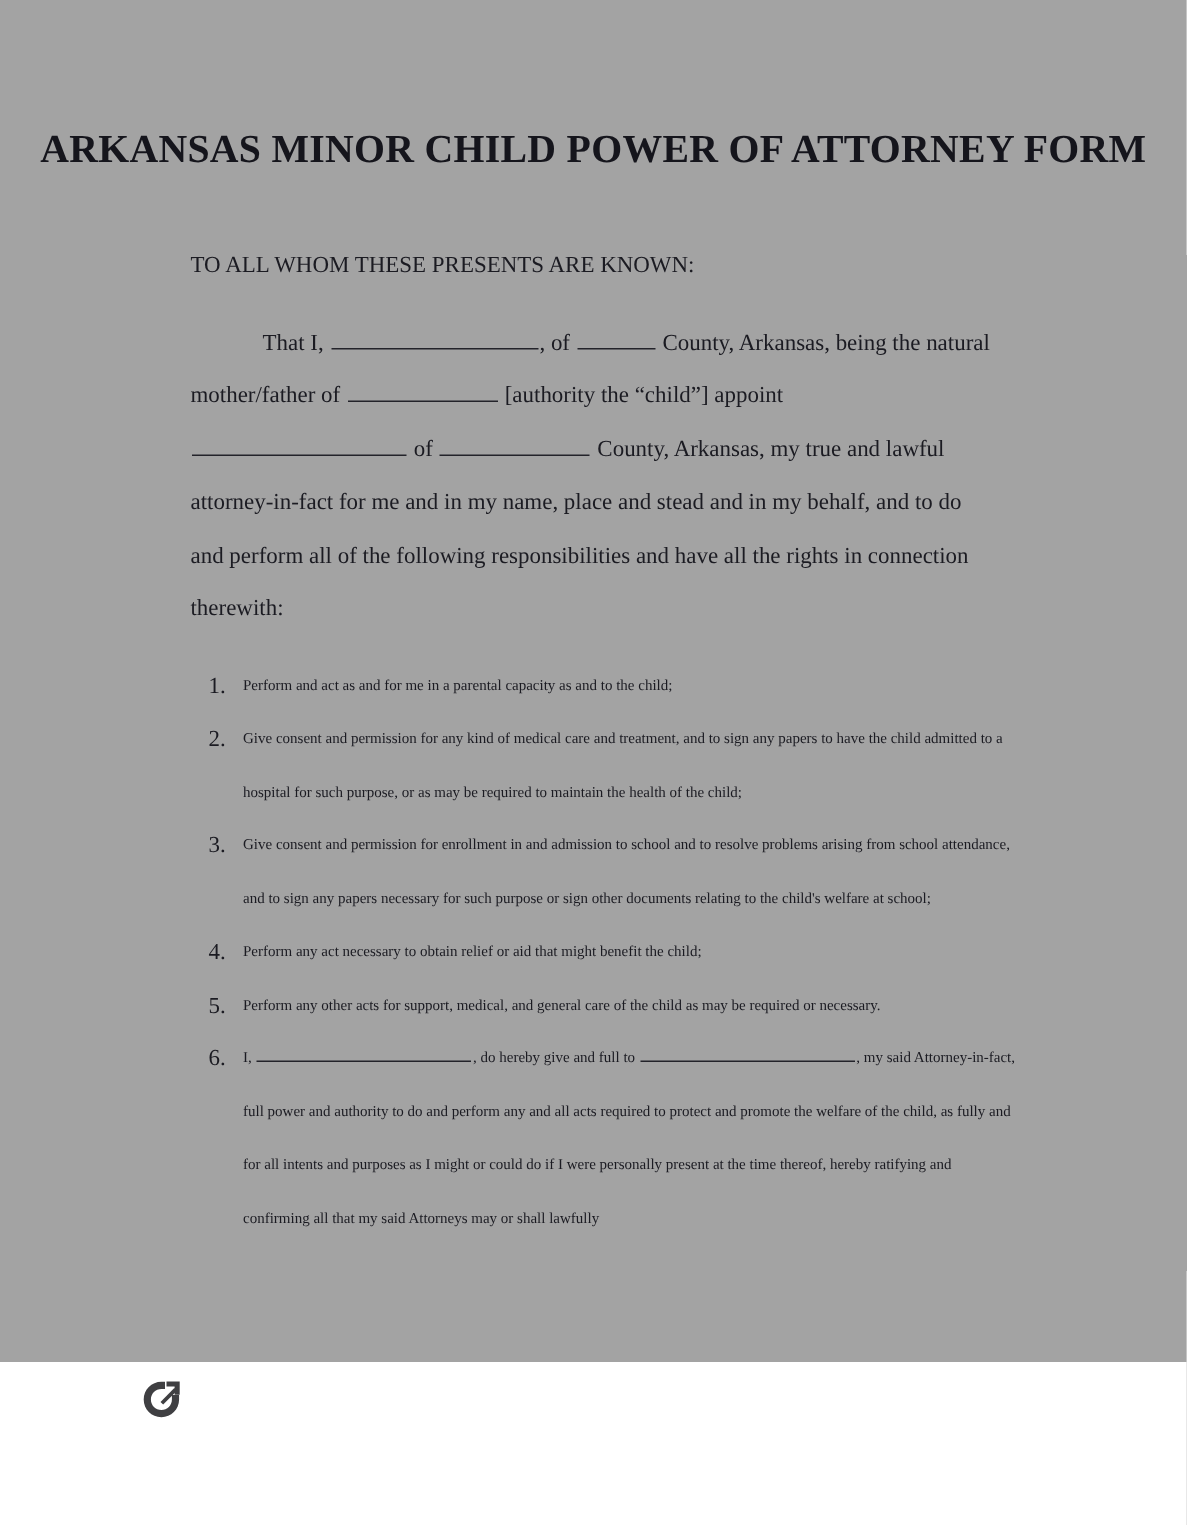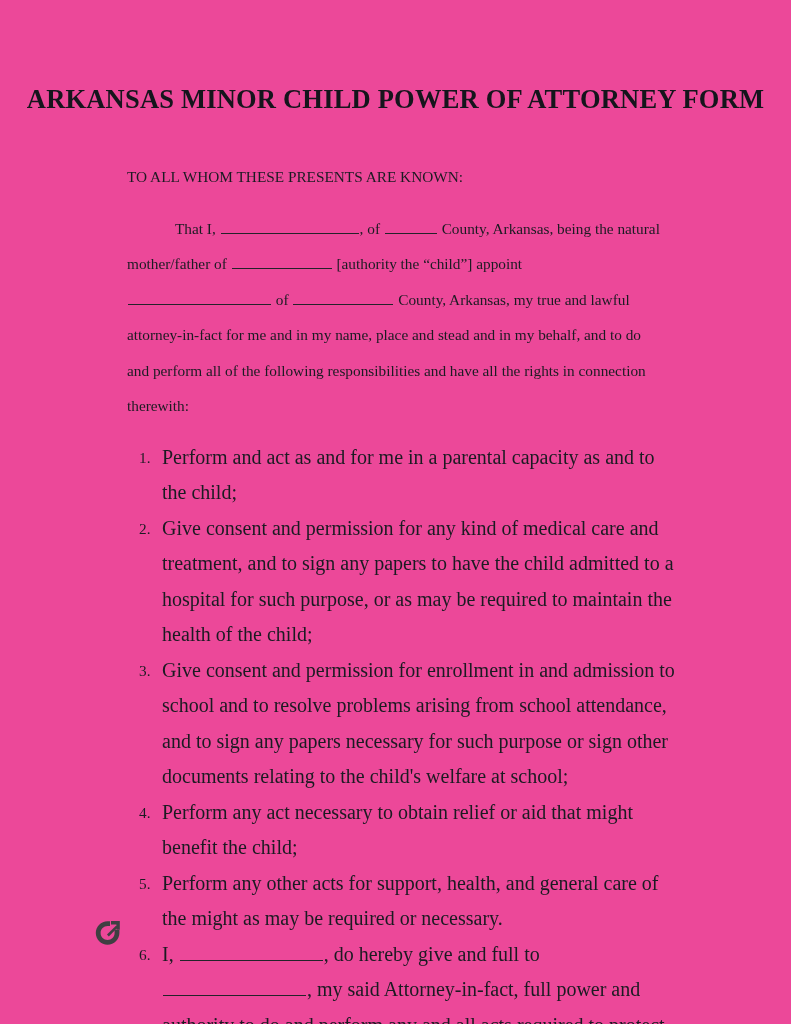--- a/index.html
+++ b/index.html
@@ -12,22 +12,22 @@
     height: 1024px;
     position: relative;
     font-family: "Liberation Serif", "DejaVu Serif", serif;
     color: #1b1b22;
     overflow: hidden;
   }
   .page {
     position: absolute;
     left: 0; top: 0;
     width: 791px;
-    height: 1024px;
-    background: #ec4899;
+    height: 908px;
+    background: #a3a3a3;
   }
   .doc-title {
     position: absolute;
     left: 0;
     top: 84px;
     width: 791px;
     text-align: center;
     font-size: 26.5px;
     font-weight: bold;
     letter-spacing: 0.2px;
@@ -68,21 +68,21 @@
   ol.clauses {
     margin: 0;
     padding: 0;
     list-style: none;
     counter-reset: clause;
   }
   ol.clauses > li {
     position: relative;
     counter-increment: clause;
     padding-left: 51px;
-    font-size: 20px;
+    font-size: 10px;
     line-height: 35.5px;
     color: #1b1b22;
     margin: 0;
   }
   ol.clauses > li::before {
     content: counter(clause) ".";
     position: absolute;
     left: 28px;
     top: 0;
     width: 20px;
@@ -131,21 +131,21 @@
       <li>
         <span>Give consent and permission for any kind of medical care and treatment, and to sign any papers to have the child admitted to a hospital for such purpose, or as may be required to maintain the health of the child;</span>
       </li>
       <li>
         <span>Give consent and permission for enrollment in and admission to school and to resolve problems arising from school attendance, and to sign any papers necessary for such purpose or sign other documents relating to the child's welfare at school;</span>
       </li>
       <li>
         <span>Perform any act necessary to obtain relief or aid that might benefit the child;</span>
       </li>
       <li>
-        <span>Perform any other acts for support, health, and general care of the might as may be required or necessary.</span>
+        <span>Perform any other acts for support, medical, and general care of the child as may be required or necessary.</span>
       </li>
       <li>
         <span>I,</span>
         <span class="blank b-name"></span><span>, do hereby give and full to</span>
         <span class="blank b-name"></span><span>, my said Attorney-in-fact, full power and authority to do and perform any and all acts required to protect and promote the welfare of the child, as fully and for all intents and purposes as I might or could do if I were personally present at the time thereof, hereby ratifying and confirming all that my said Attorneys may or shall lawfully</span>
       </li>
     </ol>
 
   </div>
 

